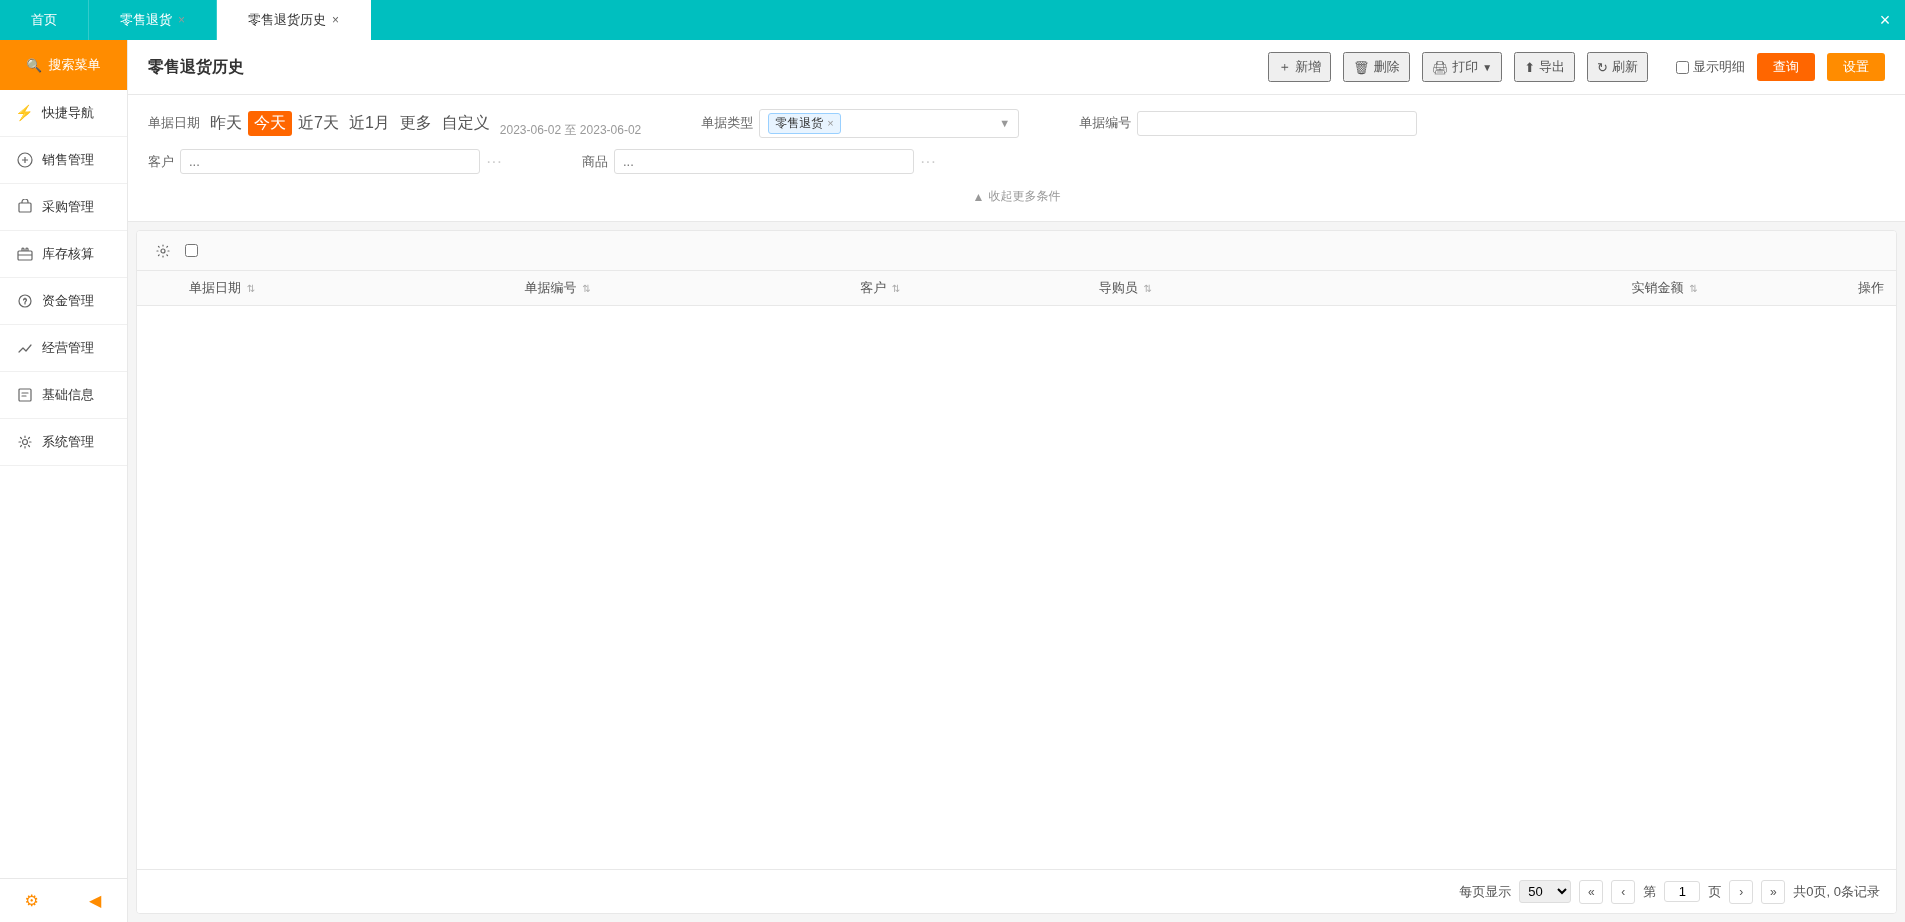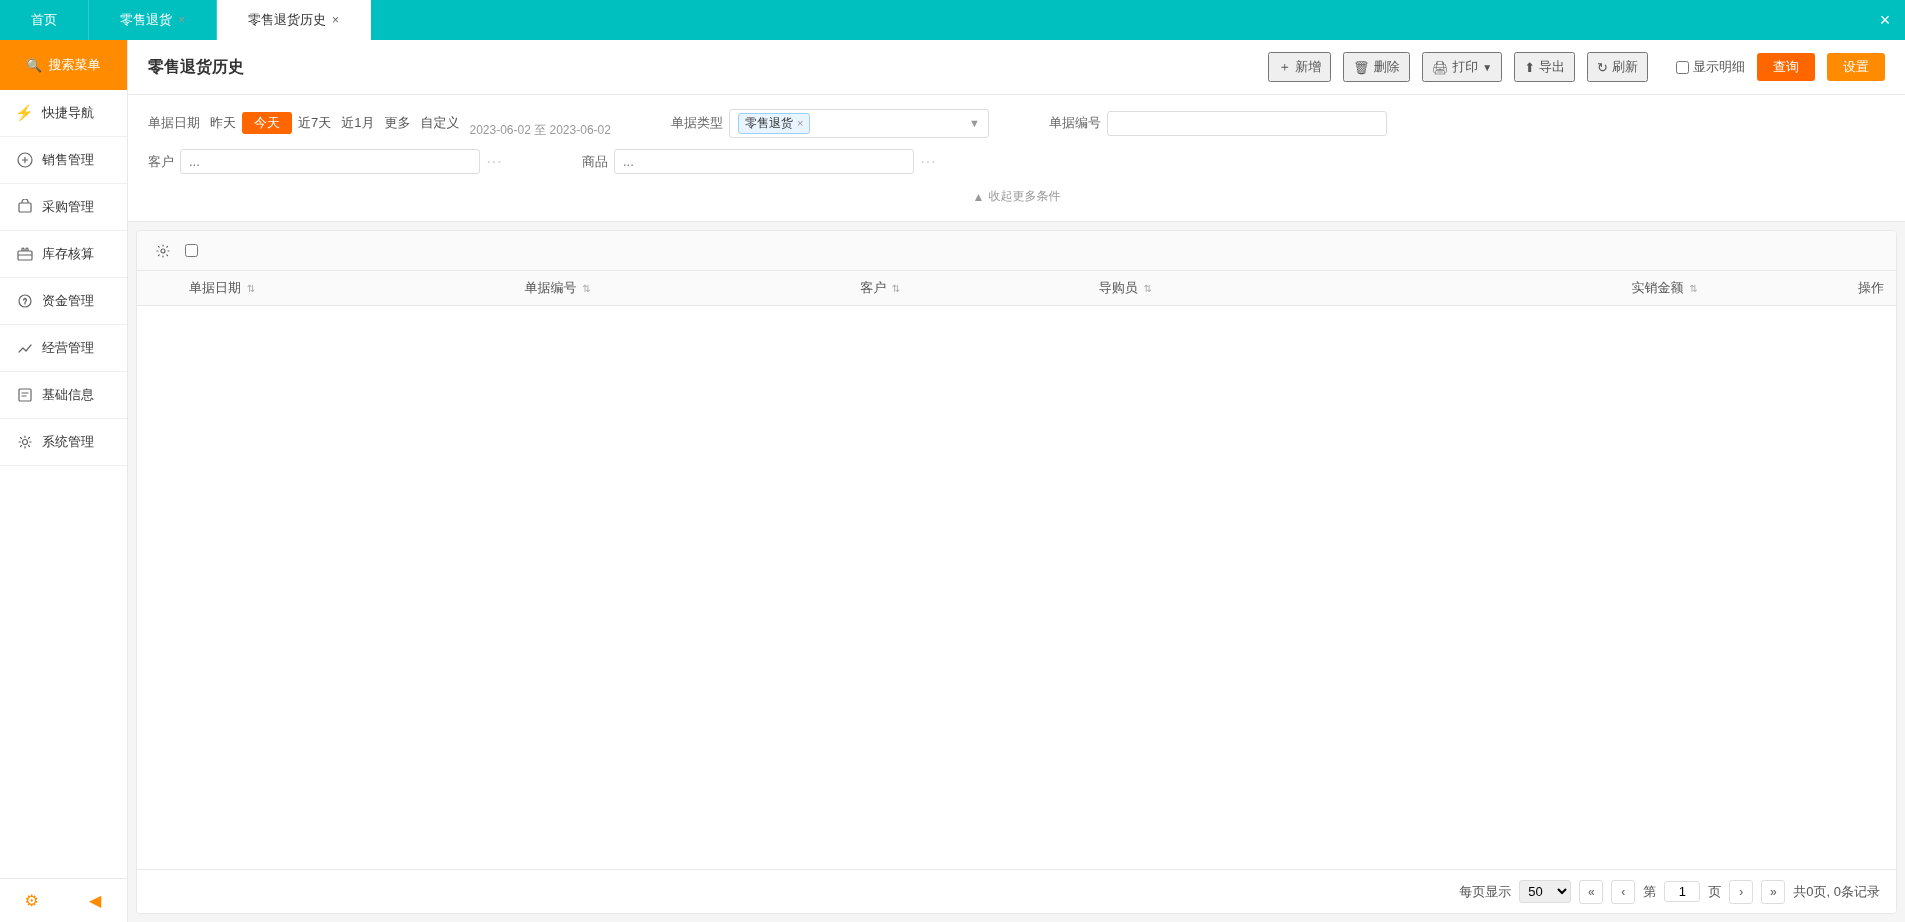--- a/index.html
+++ b/index.html
@@ -211,30 +211,30 @@
     .filter-label {
       white-space: nowrap;
       color: #666;
     }
     .date-shortcuts {
       display: flex;
       align-items: center;
       gap: 2px;
     }
     .date-btn {
-      font-size: 13px;
+      font-size: 16px;
       color: #555;
       cursor: pointer;
       padding: 2px 4px;
     }
     .date-btn.today {
       background: #ff6600;
       color: #fff;
       border-radius: 3px;
-      padding: 2px 12px;
+      padding: 2px 6px;
     }
     .date-range {
       font-size: 12px;
       color: #999;
       margin-top: 2px;
     }
     .filter-input {
       border: 1px solid #ddd;
       border-radius: 3px;
       padding: 4px 8px;

